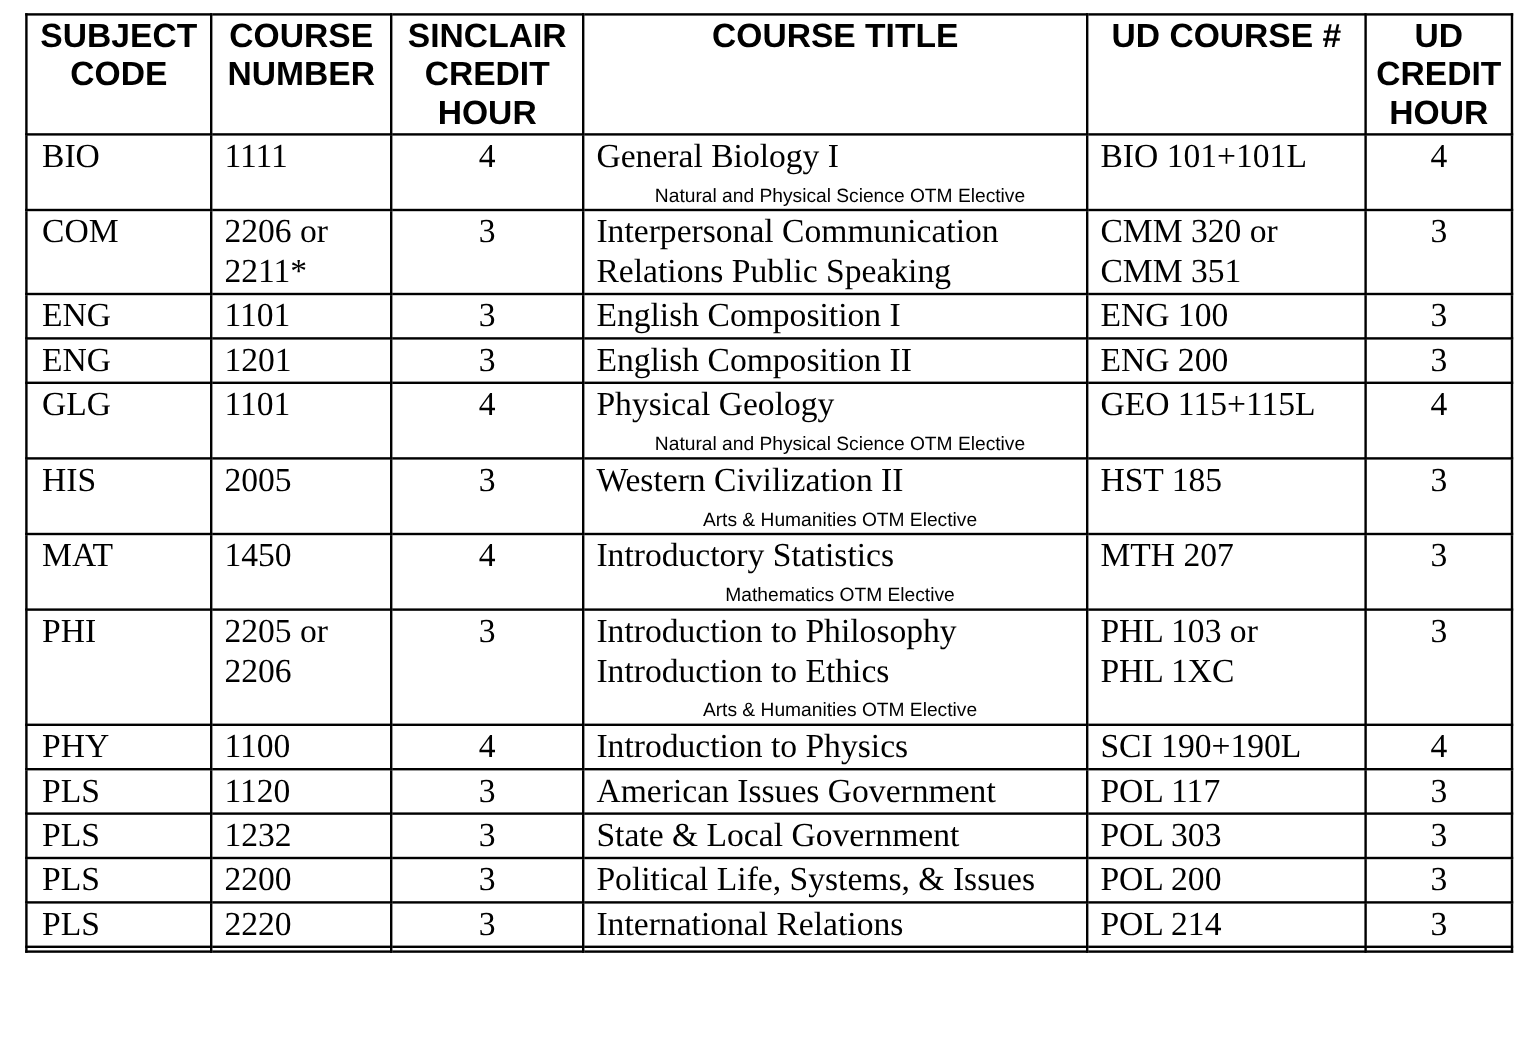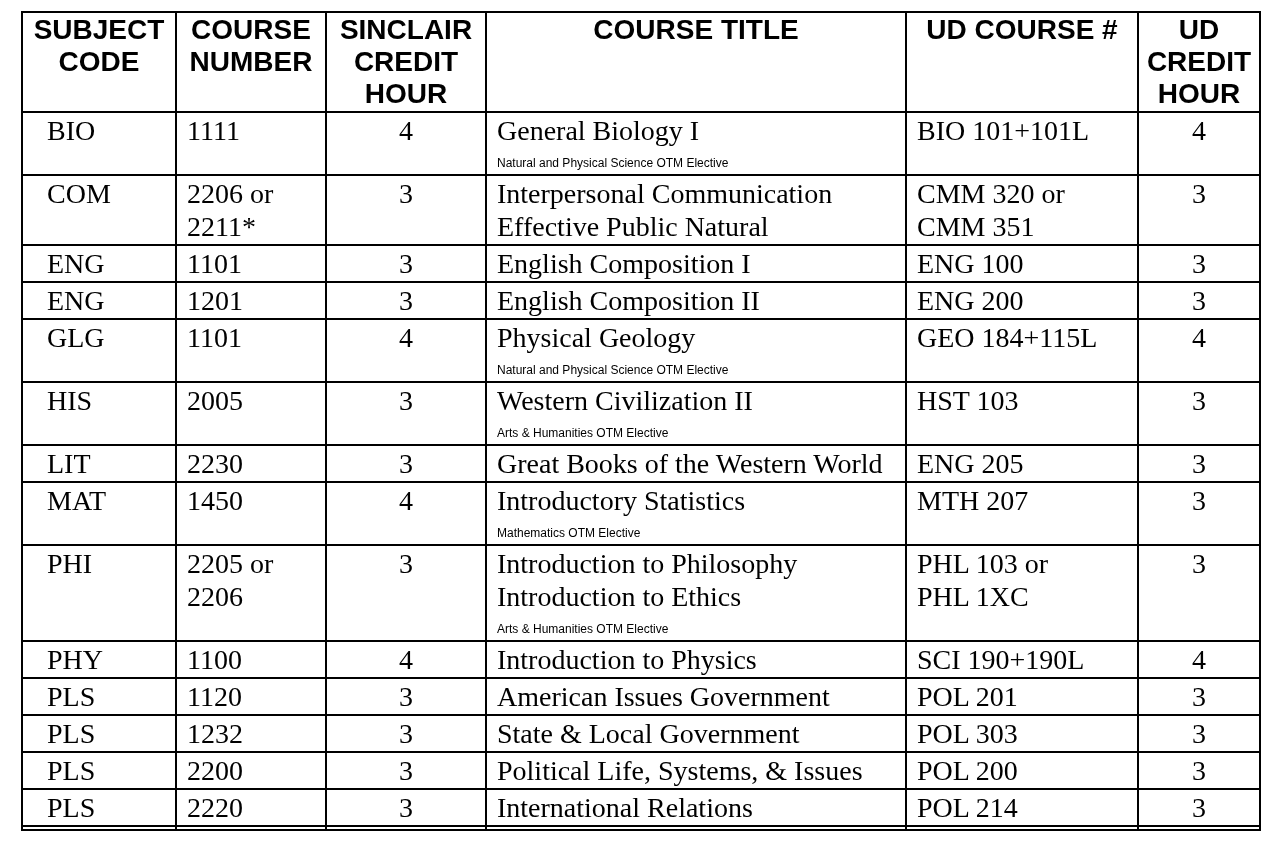--- a/index.html
+++ b/index.html
@@ -33,29 +33,30 @@
     padding: 1px 2px;
     border-radius: 19px;
   }
   td {
     font-family: "Liberation Serif", serif;
     font-size: 28px;
     line-height: 33px;
     padding: 1px 2px 1px 10px;
     text-align: left;
   }
-  td.first { padding-left: 24px; }
+  td.first { padding-left: 12px; }
   td.center { text-align: center; padding-left: 2px; padding-right: 2px; }
   td .line { white-space: nowrap; }
   td .note {
     font-family: "Liberation Sans", sans-serif;
-    font-size: 12px;
+    font-size: 16px;
     line-height: 19px;
     margin-top: 7px;
     white-space: nowrap;
+    text-align: center;
   }
 </style>
 </head>
 <body>
 
 <div class="table-wrap">
   <table class="course-table">
     <colgroup>
       <col style="width:154px">
       <col style="width:150px">
@@ -102,21 +103,21 @@
           </td>
     <td>
             <div class="line">2206 or</div>
             <div class="line">2211*</div>
           </td>
     <td class="center">
             <div class="line">3</div>
           </td>
     <td>
             <div class="line">Interpersonal Communication</div>
-            <div class="line">Effective Public Natural</div>
+            <div class="line">Relations Public Speaking</div>
           </td>
     <td>
             <div class="line">CMM 320 or</div>
             <div class="line">CMM 351</div>
           </td>
     <td class="center">
             <div class="line">3</div>
           </td>
   </tr>
         <tr>
@@ -167,62 +168,42 @@
             <div class="line">1101</div>
           </td>
     <td class="center">
             <div class="line">4</div>
           </td>
     <td>
             <div class="line">Physical Geology</div>
             <div class="note">Natural and Physical Science OTM Elective</div>
           </td>
     <td>
-            <div class="line">GEO 184+115L</div>
+            <div class="line">GEO 115+115L</div>
           </td>
     <td class="center">
             <div class="line">4</div>
           </td>
   </tr>
         <tr>
     <td class="first">
             <div class="line">HIS</div>
           </td>
     <td>
             <div class="line">2005</div>
           </td>
     <td class="center">
             <div class="line">3</div>
           </td>
     <td>
             <div class="line">Western Civilization II</div>
             <div class="note">Arts &amp; Humanities OTM Elective</div>
           </td>
     <td>
-            <div class="line">HST 103</div>
-          </td>
-    <td class="center">
-            <div class="line">3</div>
-          </td>
-  </tr>
-        <tr>
-    <td class="first">
-            <div class="line">LIT</div>
-          </td>
-    <td>
-            <div class="line">2230</div>
-          </td>
-    <td class="center">
-            <div class="line">3</div>
-          </td>
-    <td>
-            <div class="line">Great Books of the Western World</div>
-          </td>
-    <td>
-            <div class="line">ENG 205</div>
+            <div class="line">HST 185</div>
           </td>
     <td class="center">
             <div class="line">3</div>
           </td>
   </tr>
         <tr>
     <td class="first">
             <div class="line">MAT</div>
           </td>
     <td>
@@ -293,21 +274,21 @@
     <td>
             <div class="line">1120</div>
           </td>
     <td class="center">
             <div class="line">3</div>
           </td>
     <td>
             <div class="line">American Issues Government</div>
           </td>
     <td>
-            <div class="line">POL 201</div>
+            <div class="line">POL 117</div>
           </td>
     <td class="center">
             <div class="line">3</div>
           </td>
   </tr>
         <tr>
     <td class="first">
             <div class="line">PLS</div>
           </td>
     <td>

